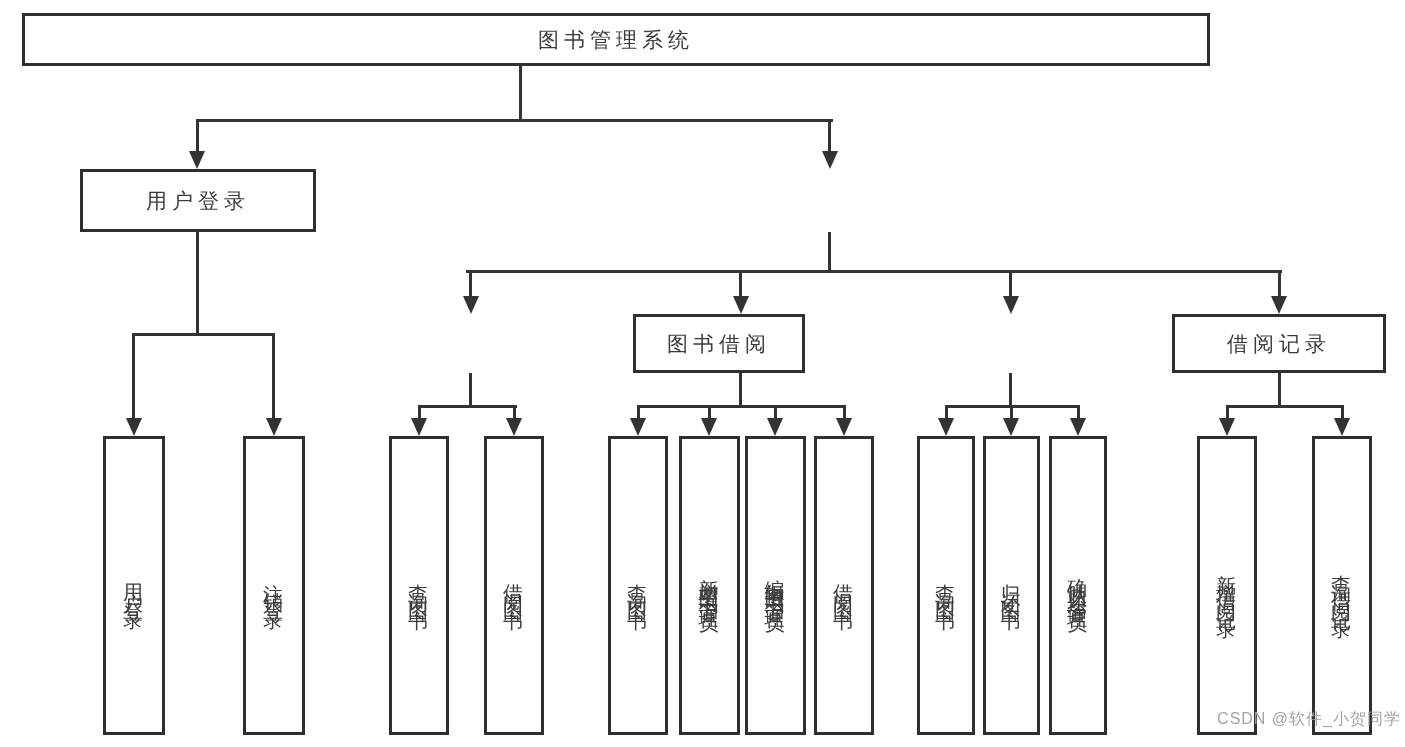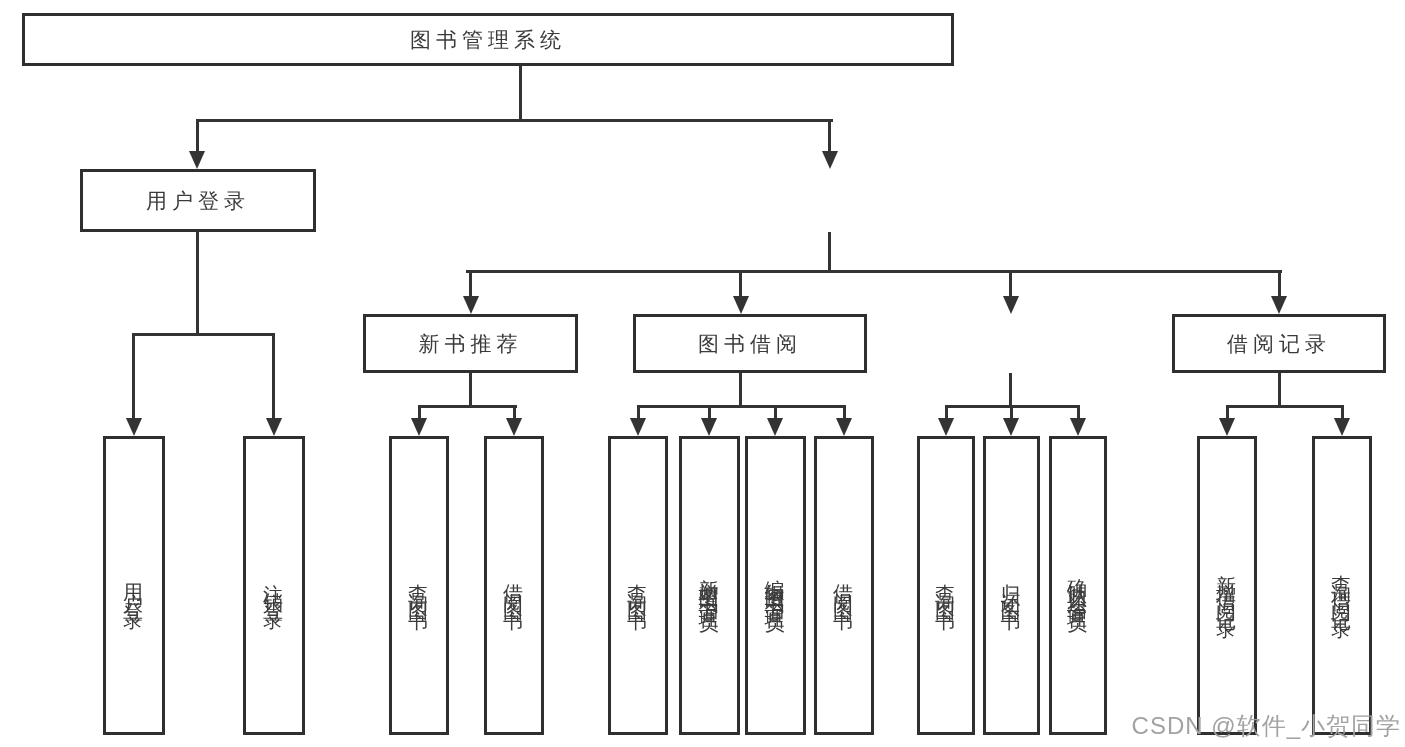--- a/index.html
+++ b/index.html
@@ -16,21 +16,21 @@
     font-size:20px; letter-spacing:9px; white-space:nowrap;
   }
   .node .vtext.long { letter-spacing:5px; }
   .vline { position:absolute; width:3px; background:#333333; }
   .hline { position:absolute; height:3px; background:#333333; }
   .arrow {
     position:absolute; width:0; height:0;
     border-left:8px solid transparent; border-right:8px solid transparent;
     border-top:18px solid #333333;
   }
-  .watermark { position:absolute; right:4px; bottom:5px; font-size:24px; letter-spacing:1px; color:#a2a2a2; }
+  .watermark { position:absolute; right:4px; bottom:17px; font-size:16px; letter-spacing:1px; color:#a2a2a2; }
 </style>
 </head>
 <body>
 
 <div class="canvas">
 
   <div class="vline" style="left:519px; top:66px; height:55px;"></div>
   <div class="hline" style="left:196px; top:119px; width:637px;"></div>
   <div class="vline" style="left:196px; top:119px; height:36px;"></div>
   <div class="arrow" style="left:189px; top:151px;"></div>
@@ -82,26 +82,25 @@
   <div class="vline" style="left:1077px; top:405px; height:15px;"></div>
   <div class="arrow" style="left:1070px; top:418px;"></div>
 
   <div class="vline" style="left:1278px; top:373px; height:35px;"></div>
   <div class="hline" style="left:1226px; top:405px; width:117px;"></div>
   <div class="vline" style="left:1226px; top:405px; height:15px;"></div>
   <div class="arrow" style="left:1219px; top:418px;"></div>
   <div class="vline" style="left:1341px; top:405px; height:15px;"></div>
   <div class="arrow" style="left:1334px; top:418px;"></div>
 
-  <div class="node" style="left:22px; top:13px; width:932px; height:53px;">图书管理系统</div>
+  <div class="node" style="left:22px; top:13px; width:1188px; height:53px;">图书管理系统</div>
 
   <div class="node" style="left:80px; top:169px; width:236px; height:63px;">用户登录</div>
 
-  <div class="node" style="left:363px; top:314px; width:215px; height:59px;">新书推荐</div>
-  <div class="node" style="left:633px; top:314px; width:234px; height:59px;">图书借阅</div>
+  <div class="node" style="left:633px; top:314px; width:172px; height:59px;">图书借阅</div>
   <div class="node" style="left:1172px; top:314px; width:214px; height:59px;">借阅记录</div>
 
   <div class="node" style="left:103px; top:436px; width:62px; height:299px;">
     <span class="vtext">用户登录</span>
   </div>
   <div class="node" style="left:243px; top:436px; width:62px; height:299px;">
     <span class="vtext">注销登录</span>
   </div>
 
   <div class="node" style="left:389px; top:436px; width:60px; height:299px;">

